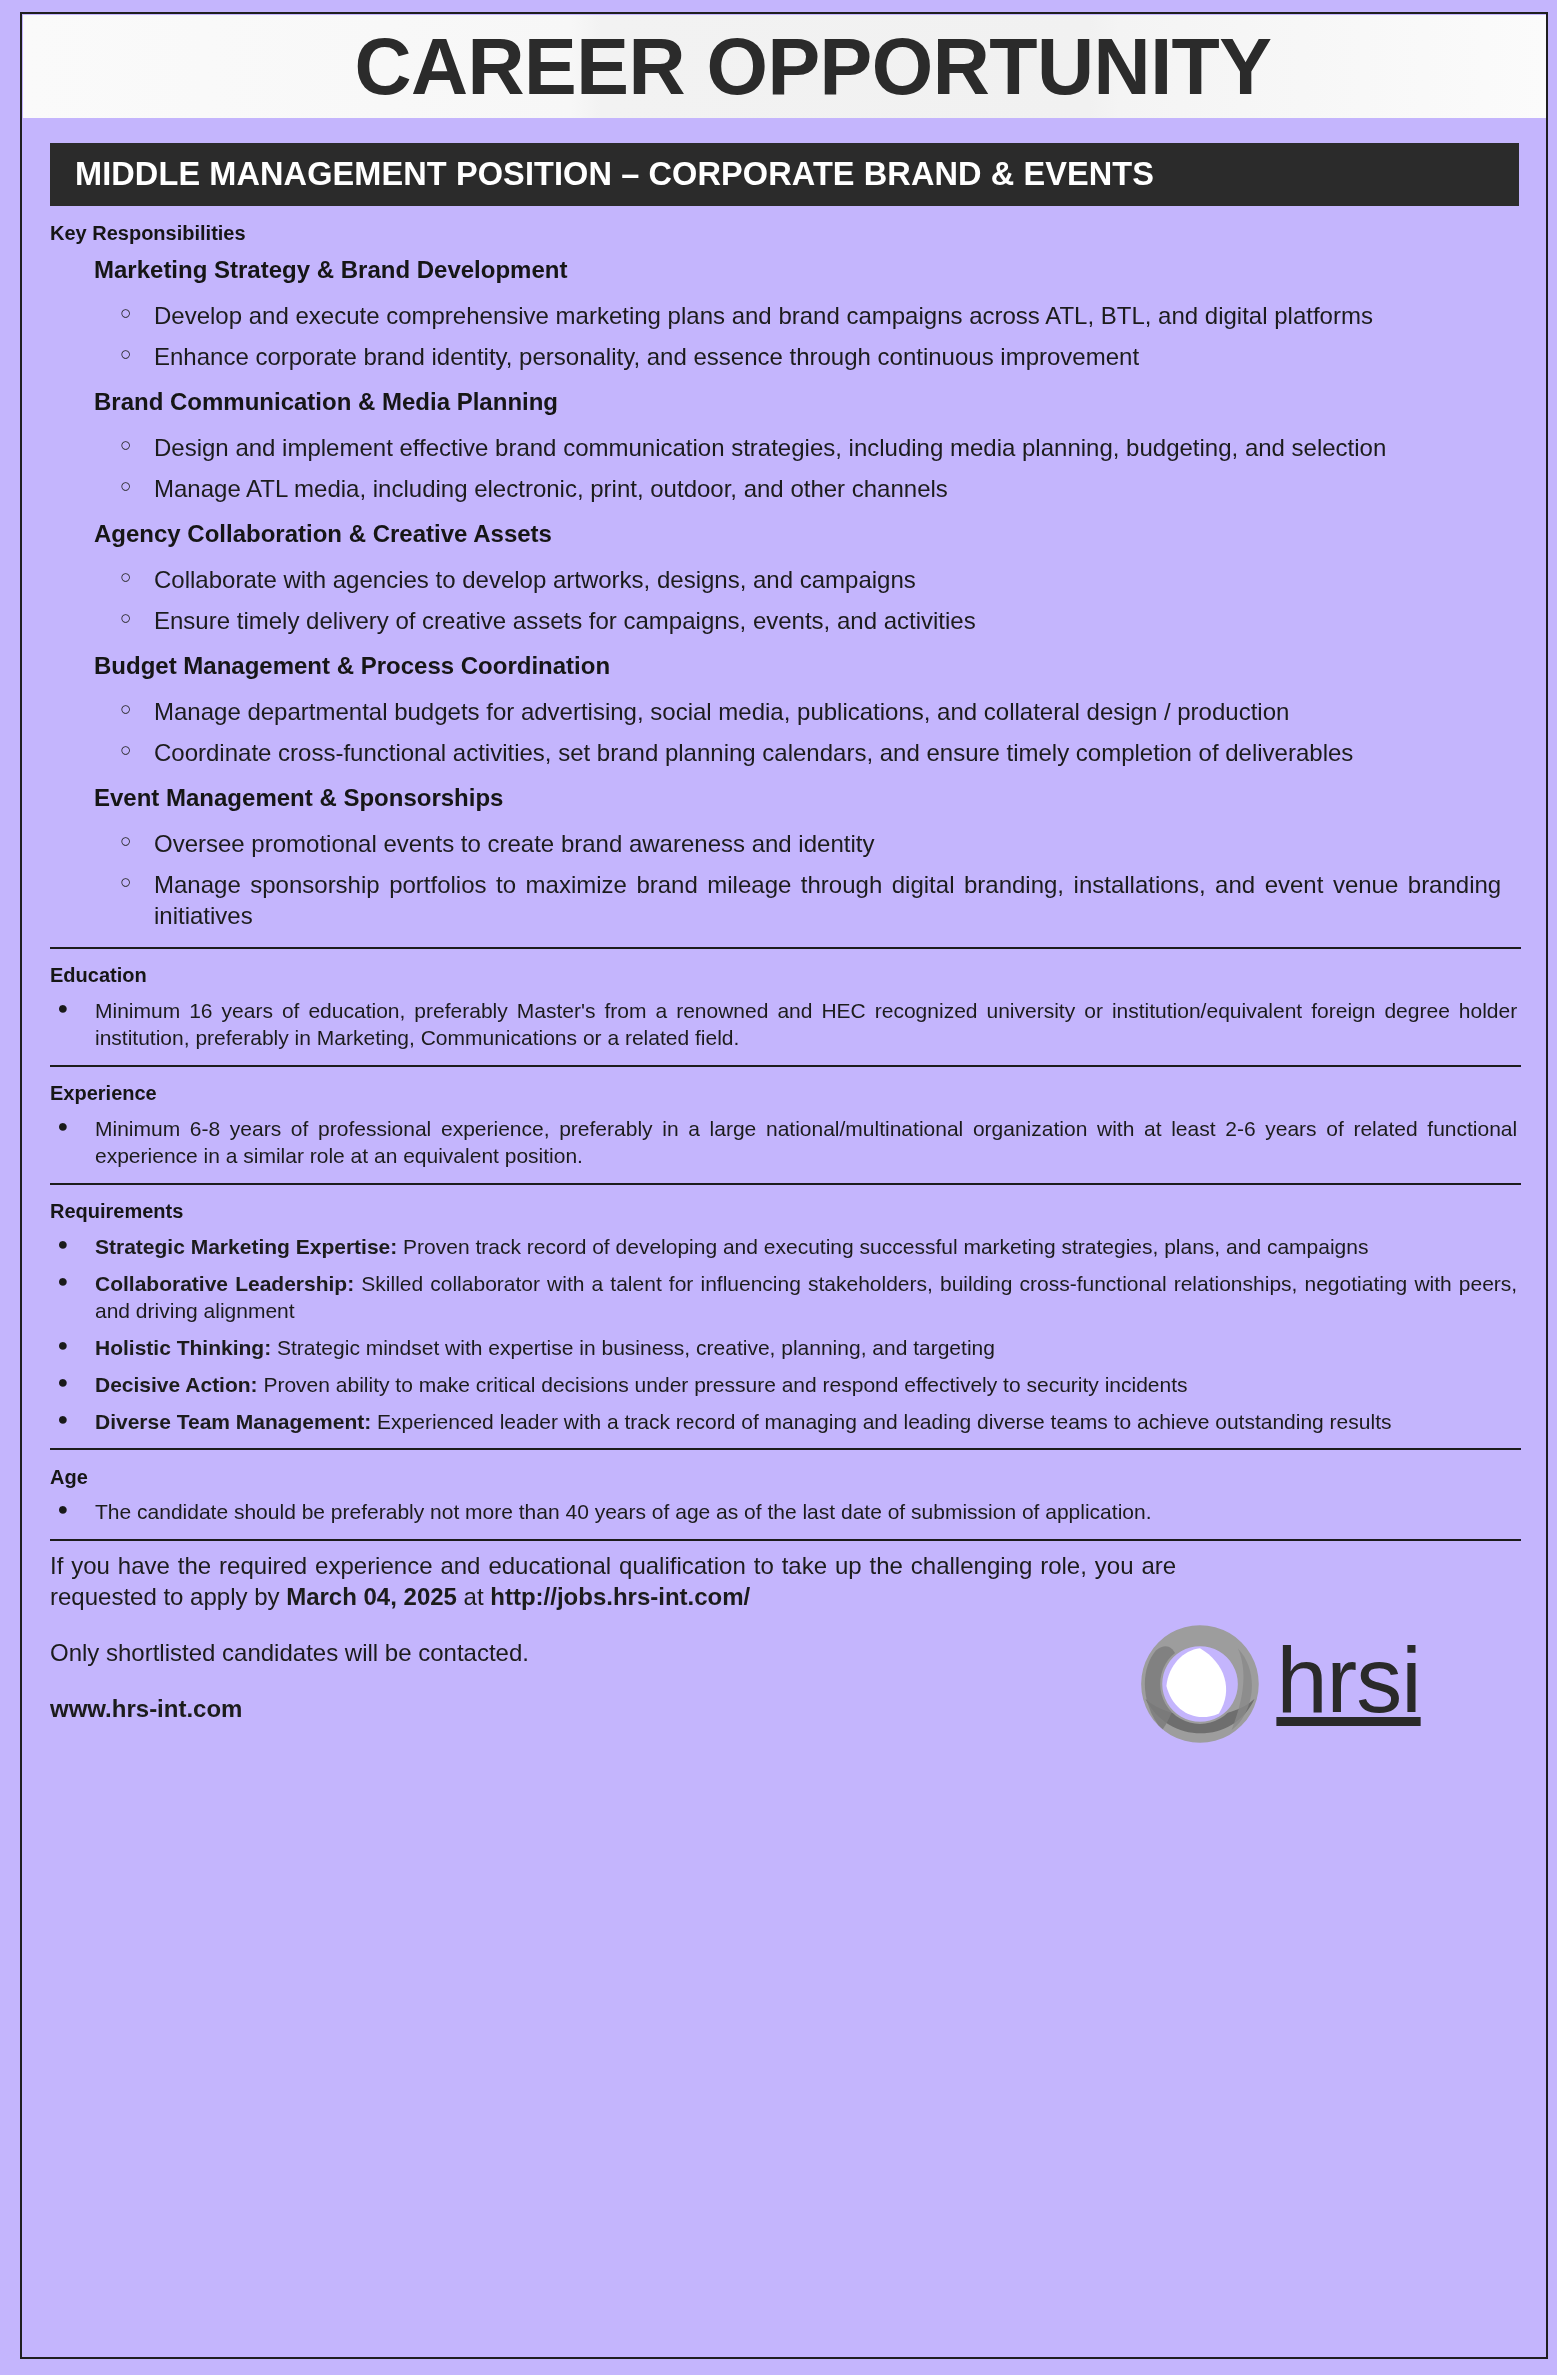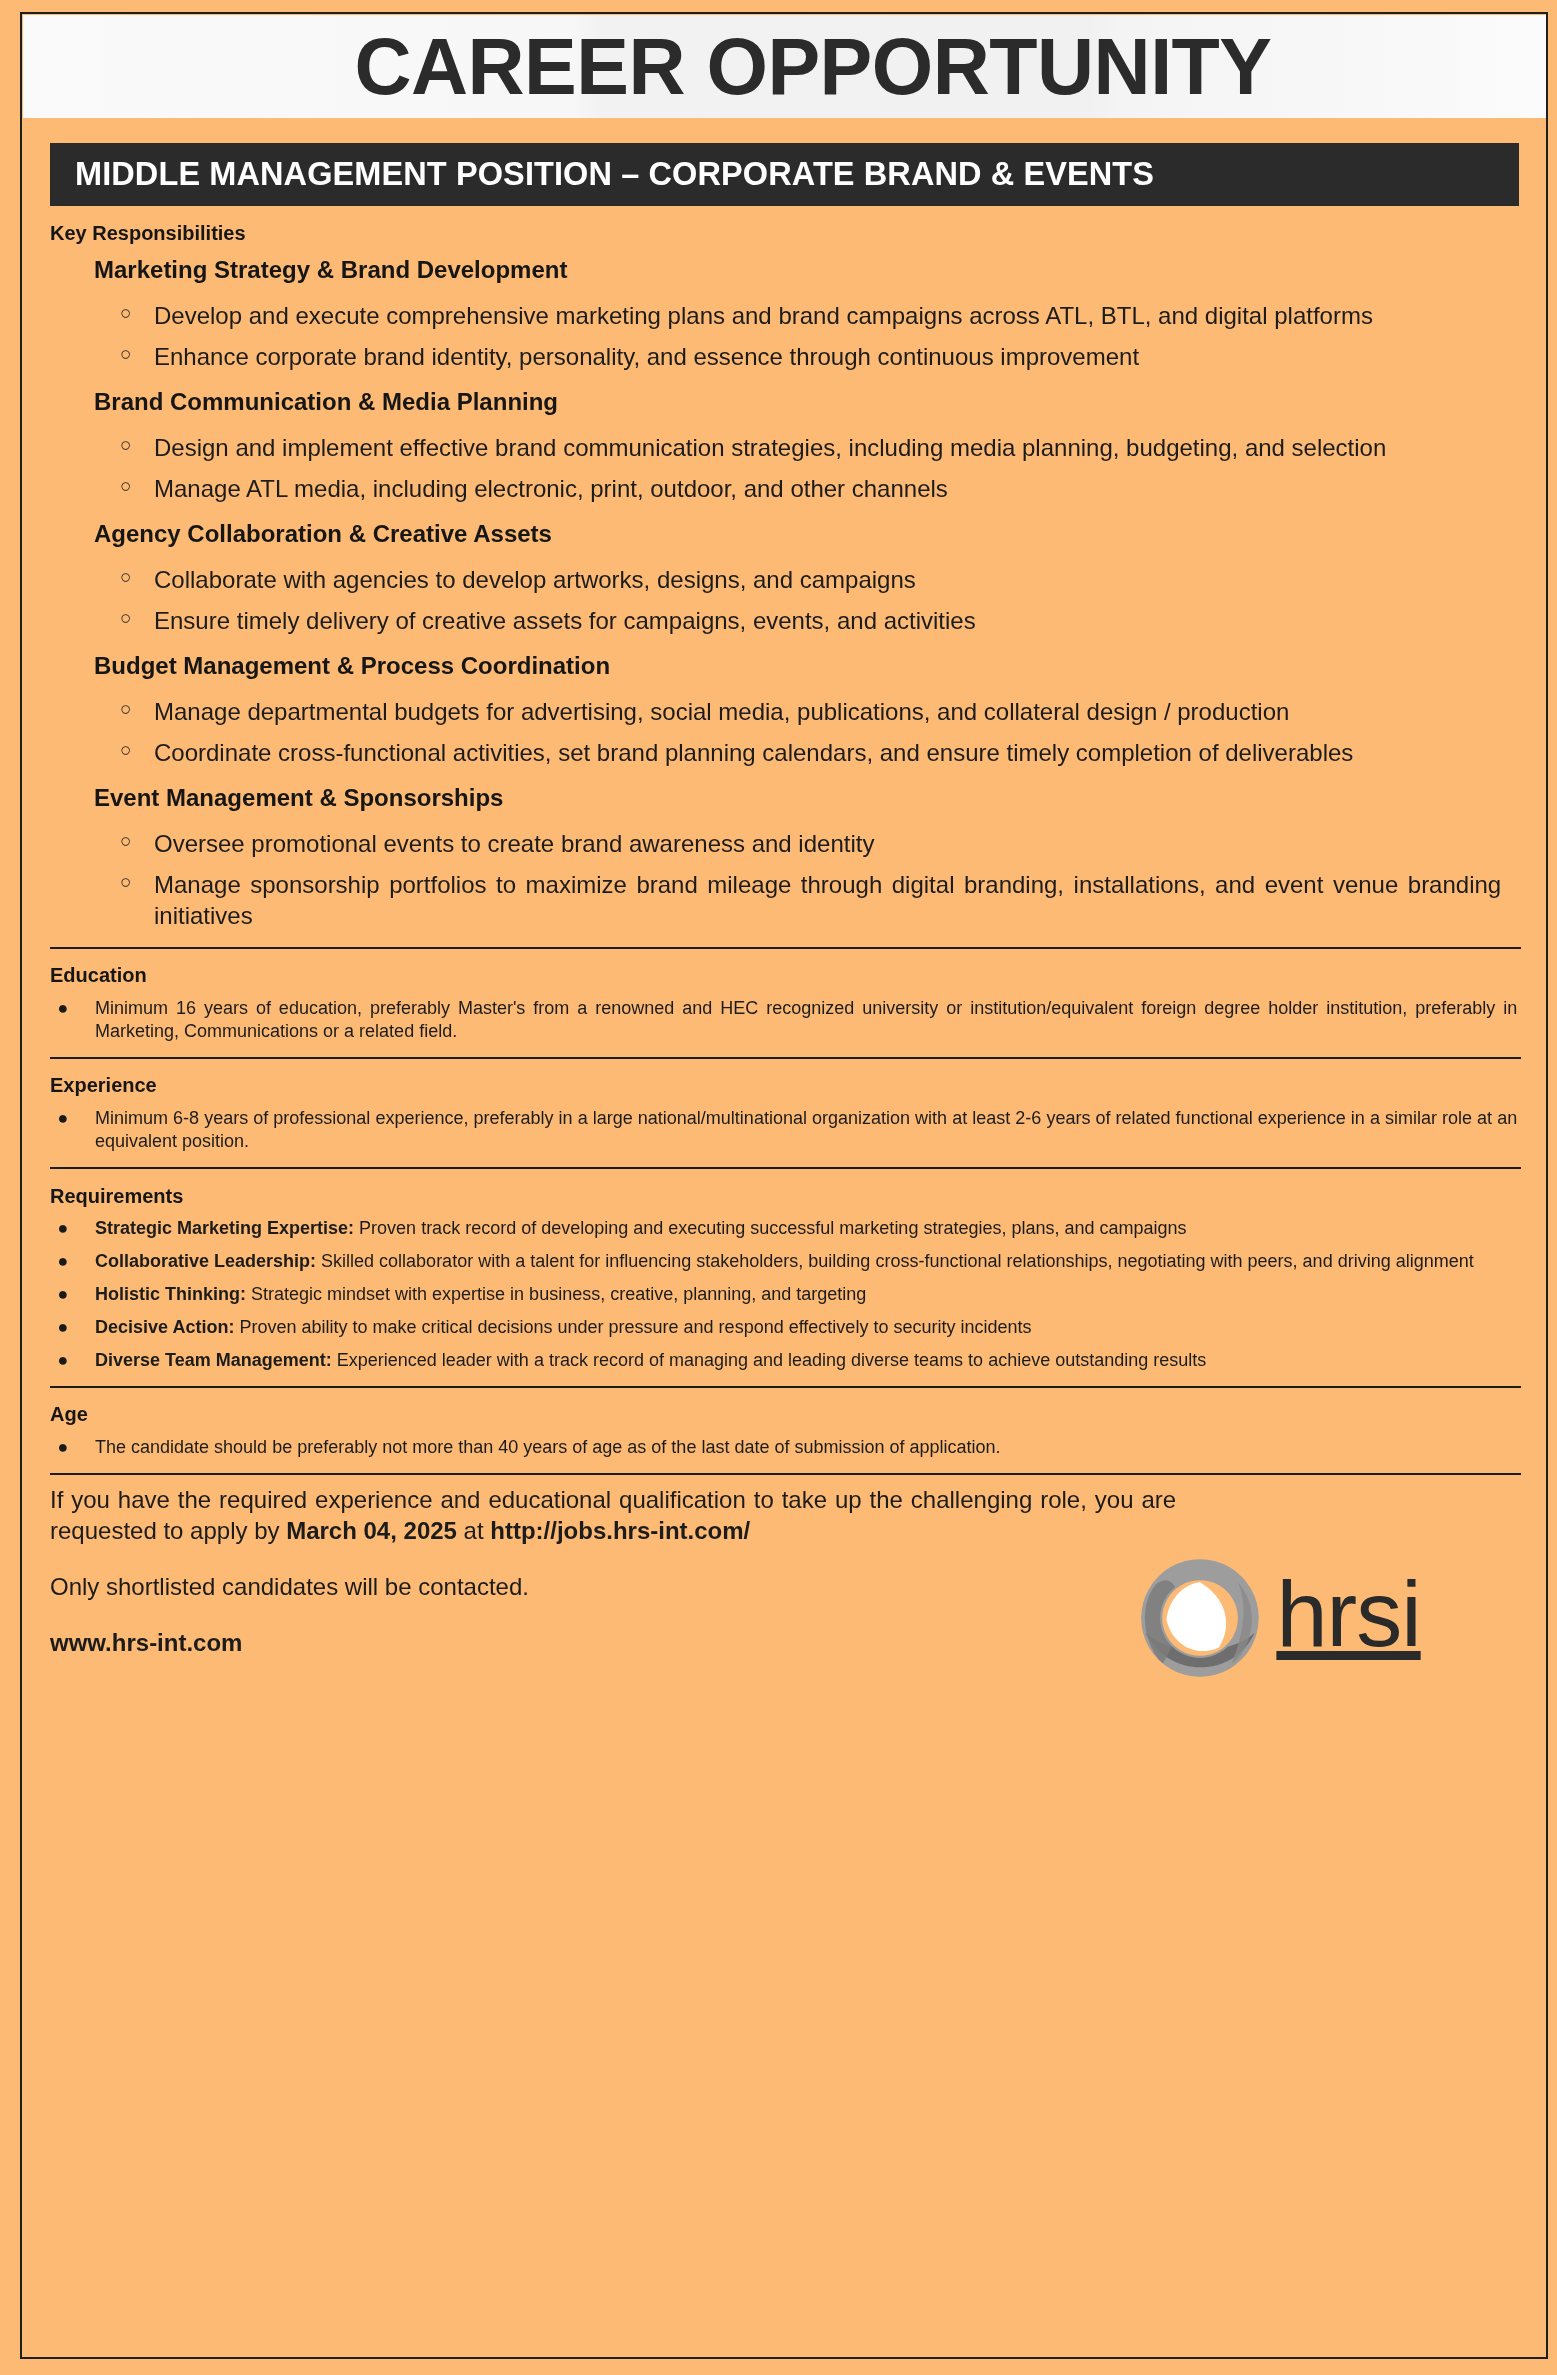--- a/index.html
+++ b/index.html
@@ -13,21 +13,21 @@
     font-family: "Liberation Sans", sans-serif;
     color: #1c1c1c;
     overflow: hidden;
   }
 
   .page {
     position: relative;
     width: 1557px;
     height: 2375px;
     box-sizing: border-box;
-    background: #fdba74;
+    background: #c4b5fd;
   }
 
   
   .page-frame {
     position: absolute;
     left: 20px;
     top: 12.4px;
     width: 1528px;
     height: 2347px;
     border: 2.9px solid #1f1f1f;
@@ -132,21 +132,21 @@
 
   ul.lvl1 {
     list-style: none;
     margin: 0;
     padding: 0;
   }
   ul.lvl1 > li {
     position: relative;
     padding-left: 45px;
     margin: 9.6px 0 9.6px 0;
-    font-size: 18px;
+    font-size: 21px;
     line-height: 1.30;
     text-align: justify;
     padding-right: 3.8px;
   }
   ul.lvl1 > li::before {
     content: "\25CF";
     position: absolute;
     left: 7.6px;
     top: 0px;
     font-size: 18px;

